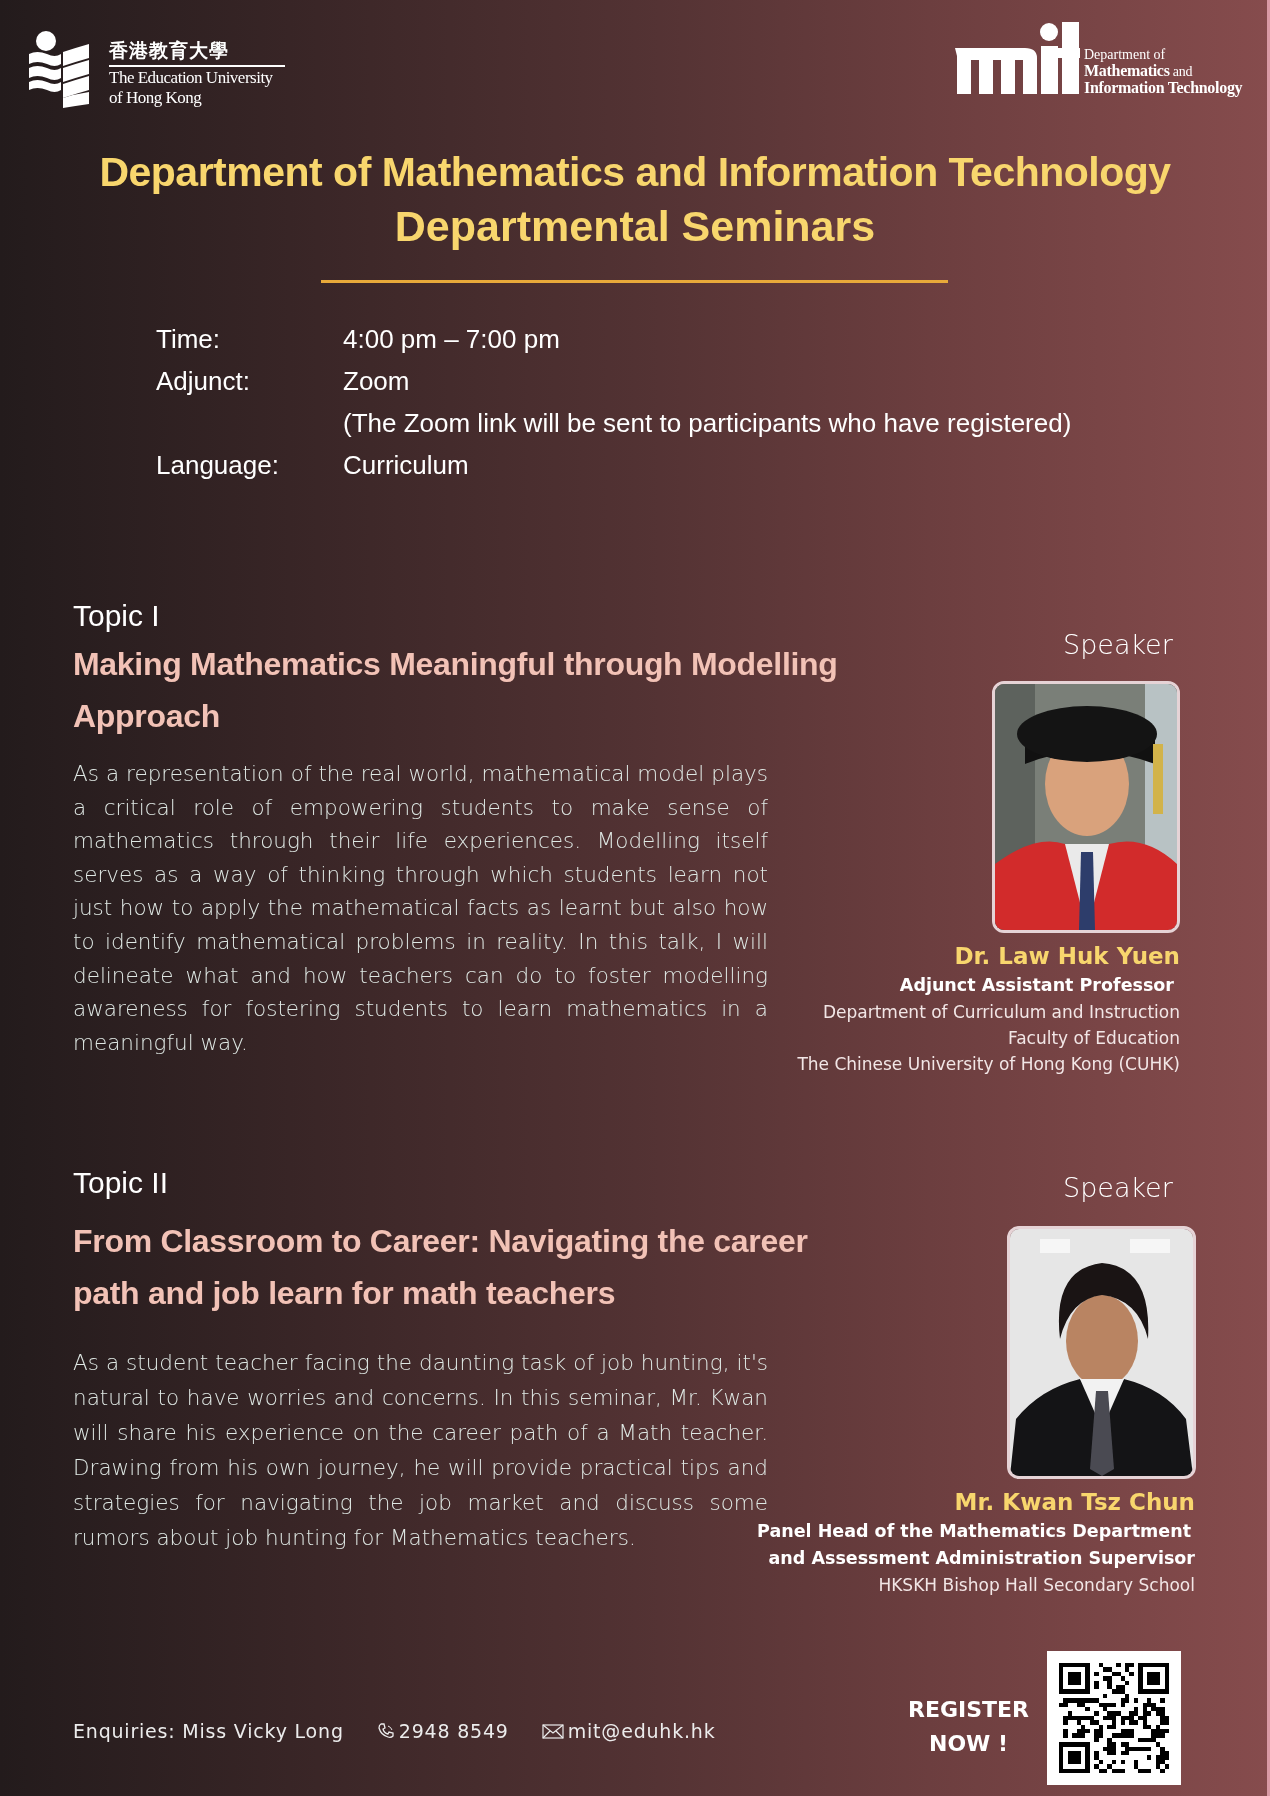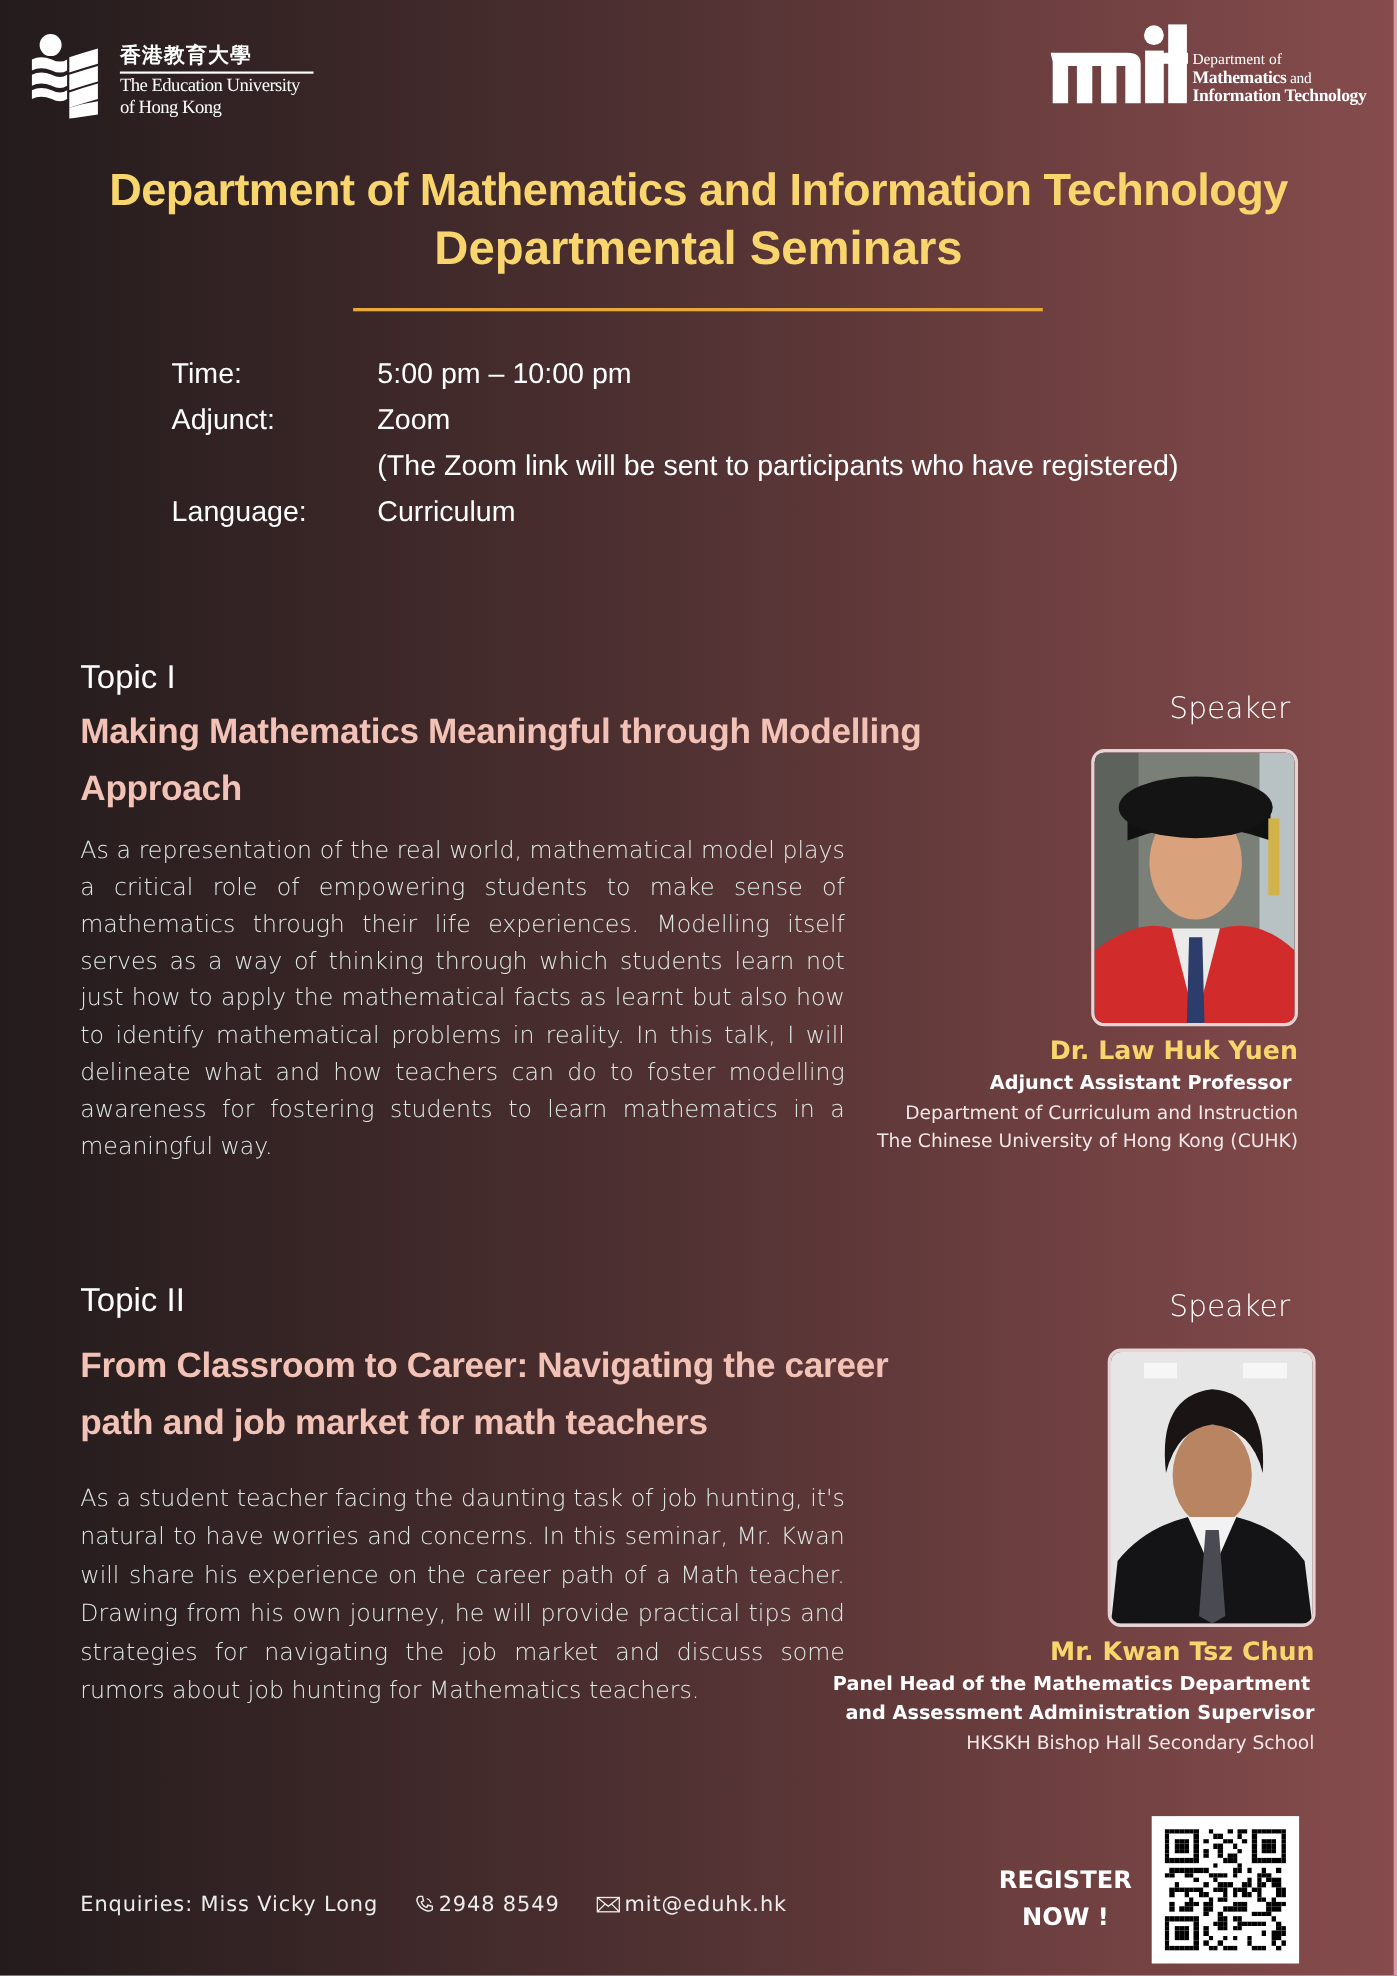--- a/index.html
+++ b/index.html
@@ -108,21 +108,21 @@
 
 <div class="title-block">
   <div class="title-line1">Department of Mathematics and Information Technology</div>
   <div class="title-line2">Departmental Seminars</div>
 </div>
 <div class="title-rule"></div>
 
 <div class="details">
   <div class="detail-row">
     <span class="detail-label">Time:</span>
-    <span class="detail-value">5:00 pm – 10:00 pm</span>
+    <span class="detail-value">4:00 pm – 7:00 pm</span>
   </div>
   <div class="detail-row">
     <span class="detail-label">Adjunct:</span>
     <span class="detail-value">Zoom</span>
   </div>
   <div class="detail-row">
     <span class="detail-label"></span>
     <span class="detail-value">(The Zoom link will be sent to participants who have registered)</span>
   </div>
   <div class="detail-row">
@@ -150,27 +150,28 @@
     <rect x="158" y="60" width="10" height="70" fill="#d2b34a"></rect>
     <path d="M0 246 L0 180 Q40 150 70 160 L92 170 L114 160 Q150 150 182 180 L182 246 Z" fill="#d22b2b"></path>
     <path d="M70 160 L92 246 L114 160 Z" fill="#eaeaea"></path>
     <path d="M86 168 L98 168 L100 246 L84 246 Z" fill="#2d3d6b"></path>
   </svg>
 </div>
 <div class="speaker-info" style="right:90px; top:940px;">
   <div class="speaker-name">Dr. Law Huk Yuen</div>
   <div class="speaker-role" style="padding-right:6px;">Adjunct Assistant Professor</div>
   <div class="speaker-affil">Department of Curriculum and Instruction</div>
+  <div class="speaker-affil">Faculty of Education</div>
   <div class="speaker-affil">The Chinese University of Hong Kong (CUHK)</div>
 </div>
 
 <div class="topic" style="top:1163px;">
   <div class="topic-label">Topic II</div>
   <div class="topic-title" style="margin-top:12px;">From Classroom to Career: Navigating the career</div>
-  <div class="topic-title">path and job market for math teachers</div>
+  <div class="topic-title">path and job learn for math teachers</div>
 </div>
 <div class="topic-desc" style="top:1345px; line-height:35px;">As a student teacher facing the daunting task of job hunting, it's natural to have worries and concerns. In this seminar, Mr. Kwan will share his experience on the career path of a Math teacher. Drawing from his own journey, he will provide practical tips and strategies for navigating the job market and discuss some rumors about job hunting for Mathematics teachers.</div>
 
 <div class="speaker-label" style="left:1063px; top:1172px;">Speaker</div>
 <div class="speaker-photo" style="left:1007px; top:1226px; width:189px; height:253px;">
   <svg width="183" height="247" viewBox="0 0 183 247">
     <rect width="183" height="247" fill="#e6e6e6"></rect>
     <rect x="30" y="10" width="30" height="14" fill="#f6f6f6"></rect>
     <rect x="120" y="10" width="40" height="14" fill="#f6f6f6"></rect>
     <ellipse cx="92" cy="112" rx="36" ry="46" fill="#b98462"></ellipse>

